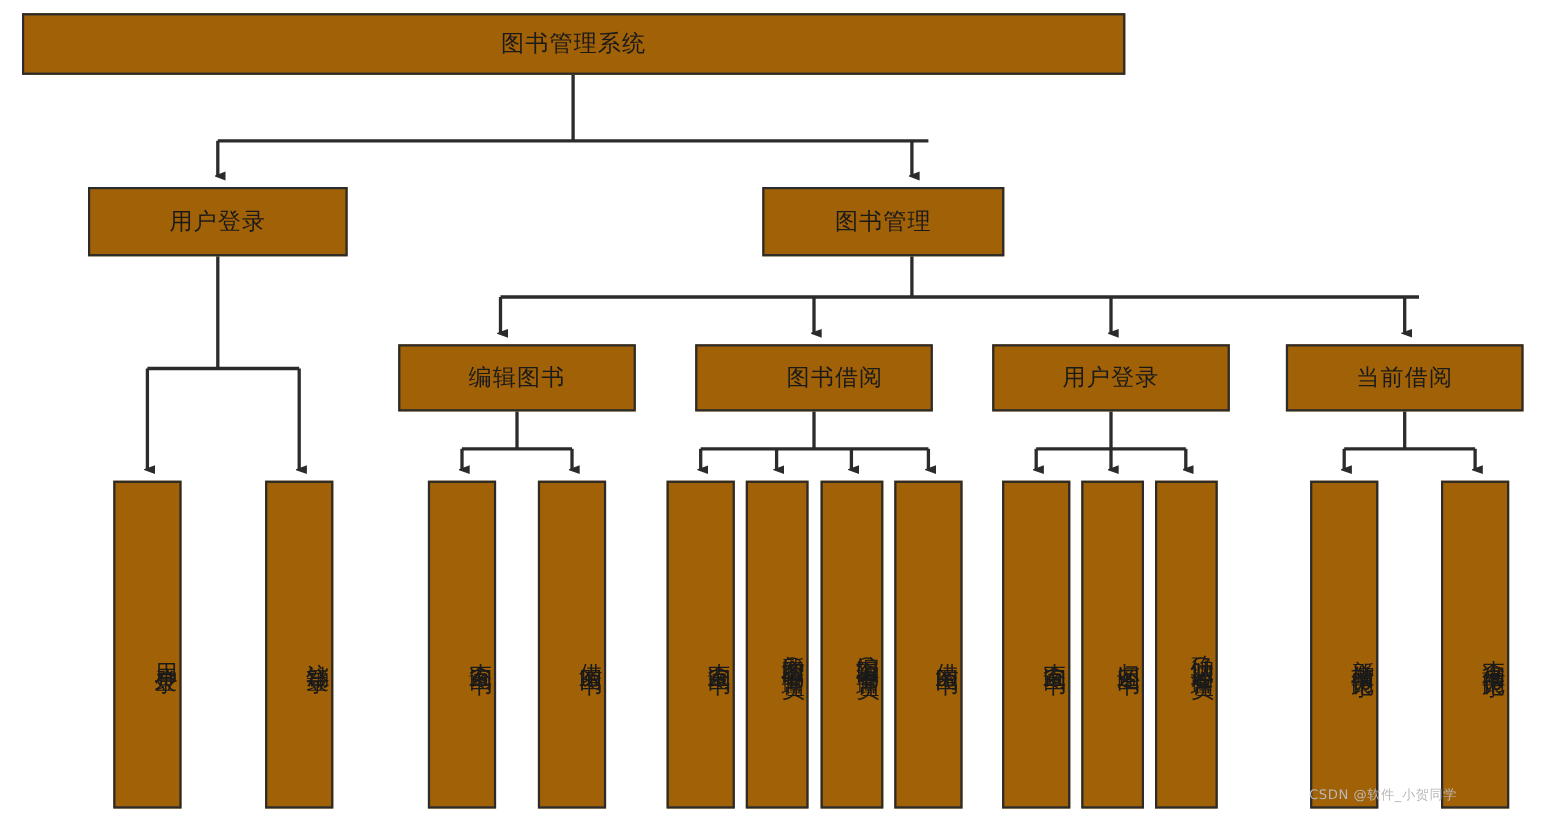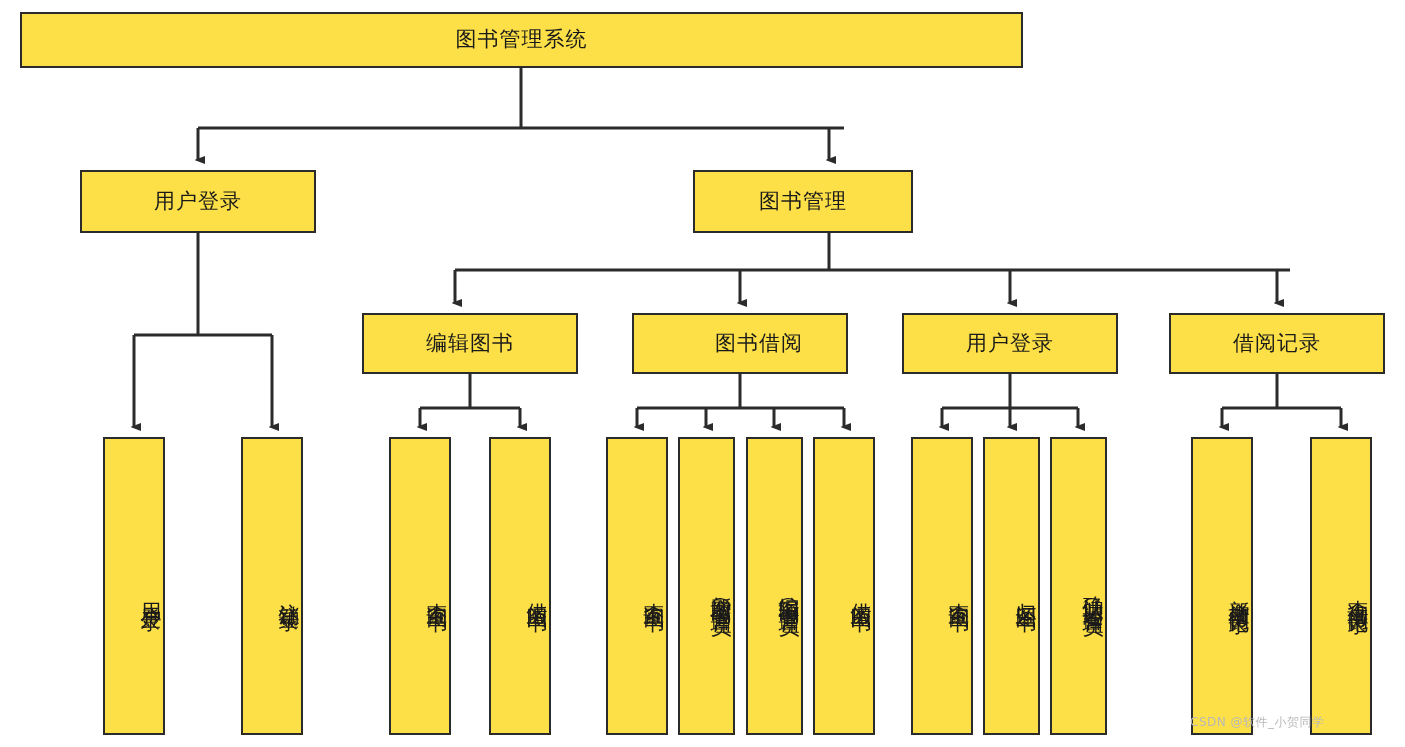--- a/index.html
+++ b/index.html
@@ -21,21 +21,21 @@
     position: absolute;
     left: 0;
     top: 0;
     width: 1405px;
     height: 747px;
     pointer-events: none;
   }
   .node {
     position: absolute;
     box-sizing: border-box;
-    background: #fde047;
+    background: #a16207;
     border: 2px solid #2b2b2b;
     display: flex;
     align-items: center;
     justify-content: center;
     color: #1a1a1a;
   }
   .node.horizontal {
     font-size: 21px;
     letter-spacing: 1px;
     line-height: 1.2;
@@ -135,21 +135,21 @@
   <div class="node horizontal" style="left:362px; top:313px; width:216px; height:61px;">
     <span class="node-label">编辑图书</span>
   </div>
   <div class="node horizontal" style="left:632px; top:313px; width:216px; height:61px;padding-left:38px;">
     <span class="node-label">图书借阅</span>
   </div>
   <div class="node horizontal" style="left:902px; top:313px; width:216px; height:61px;">
     <span class="node-label">用户登录</span>
   </div>
   <div class="node horizontal" style="left:1169px; top:313px; width:216px; height:61px;">
-    <span class="node-label">借阅记录</span>
+    <span class="node-label">当前借阅</span>
   </div>
 
   <div class="node vertical" style="left:103px; top:437px; width:62px; height:298px;">
     <span class="node-label">用户登录</span>
   </div>
   <div class="node vertical" style="left:241px; top:437px; width:62px; height:298px;">
     <span class="node-label">注销登录</span>
   </div>
 
   <div class="node vertical" style="left:389px; top:437px; width:62px; height:298px;">

